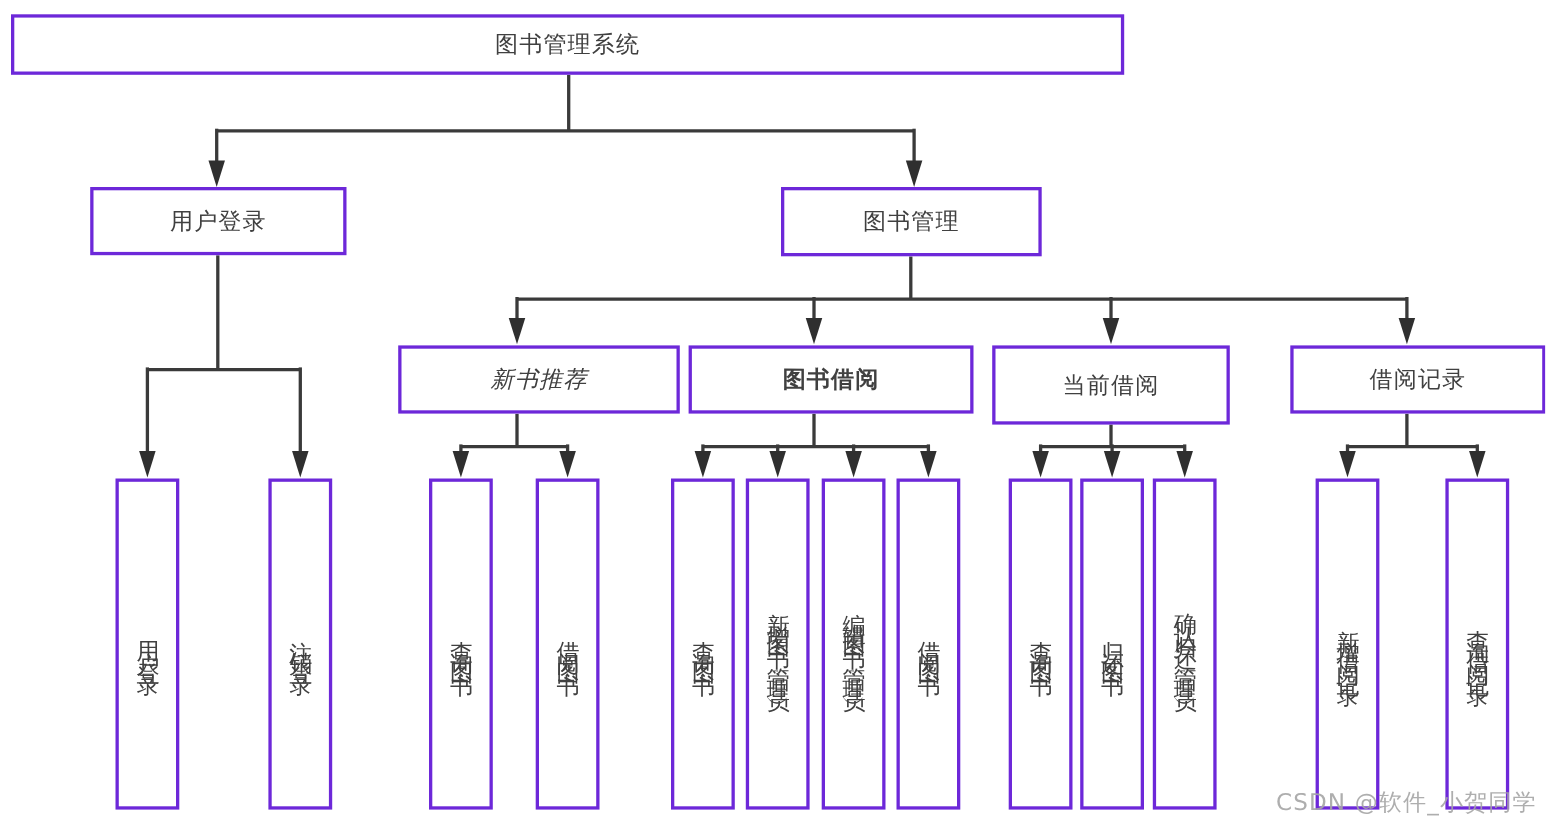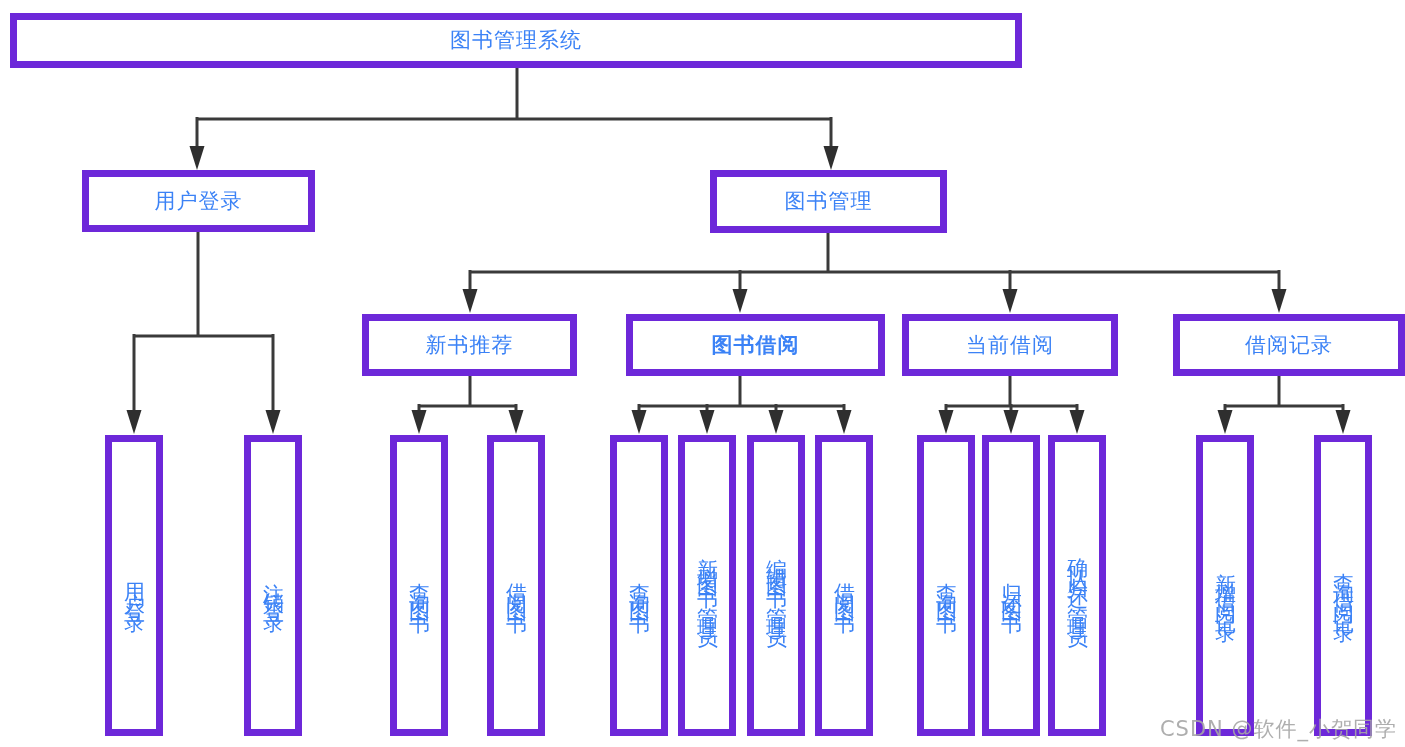--- a/index.html
+++ b/index.html
@@ -18,22 +18,22 @@
   #connectors {
     position: absolute;
     left: 0; top: 0;
     width: 1405px;
     height: 747px;
   }
   .node {
     position: absolute;
     box-sizing: border-box;
     background: #ffffff;
-    border: 7px solid #6d28d9;
-    color: #3b82f6;
+    border: 3px solid #6d28d9;
+    color: #404040;
     display: flex;
     align-items: center;
     justify-content: center;
     font-size: 21px;
     line-height: 1;
     white-space: nowrap;
     z-index: 2;
   }
   .node.h {
     letter-spacing: 1px;
@@ -137,23 +137,23 @@
       <line x1="1343" y1="404" x2="1343" y2="416"></line>
       <polygon points="1335.5,410 1350.5,410 1343,434"></polygon>
     </g>
   </svg>
 
   <div class="node h" style="left:10px; top:13px; width:1012px; height:55px;">图书管理系统</div>
 
   <div class="node h" style="left:82px; top:170px; width:233px; height:62px;">用户登录</div>
   <div class="node h" style="left:710px; top:170px; width:237px; height:63px;">图书管理</div>
 
-  <div class="node h" style="left:362px; top:314px; width:215px; height:62px;">新书推荐</div>
+  <div class="node h" style="left:362px; top:314px; width:256px; height:62px;font-style:italic;">新书推荐</div>
   <div class="node h" style="left:626px; top:314px; width:259px; height:62px;font-weight:bold;">图书借阅</div>
-  <div class="node h" style="left:902px; top:314px; width:216px; height:62px;">当前借阅</div>
+  <div class="node h" style="left:902px; top:314px; width:216px; height:72px;">当前借阅</div>
   <div class="node h" style="left:1173px; top:314px; width:232px; height:62px;">借阅记录</div>
 
   <div class="node v" style="left:105px; top:435px; width:58px; height:301px;">用户登录</div>
   <div class="node v" style="left:244px; top:435px; width:58px; height:301px;">注销登录</div>
 
   <div class="node v" style="left:390px; top:435px; width:58px; height:301px;">查询图书</div>
   <div class="node v" style="left:487px; top:435px; width:58px; height:301px;">借阅图书</div>
 
   <div class="node v" style="left:610px; top:435px; width:58px; height:301px;">查询图书</div>
   <div class="node v" style="left:678px; top:435px; width:58px; height:301px;">新增图书（管理员）</div>

